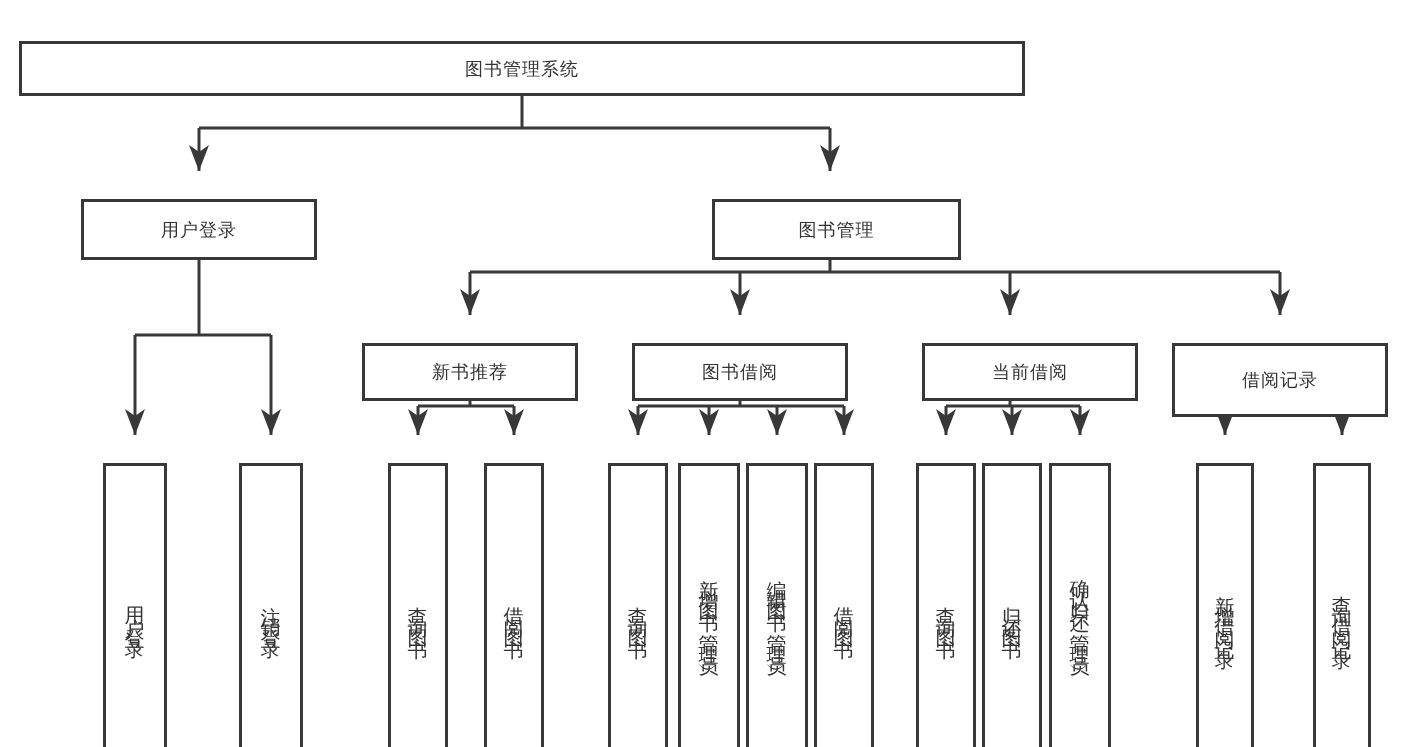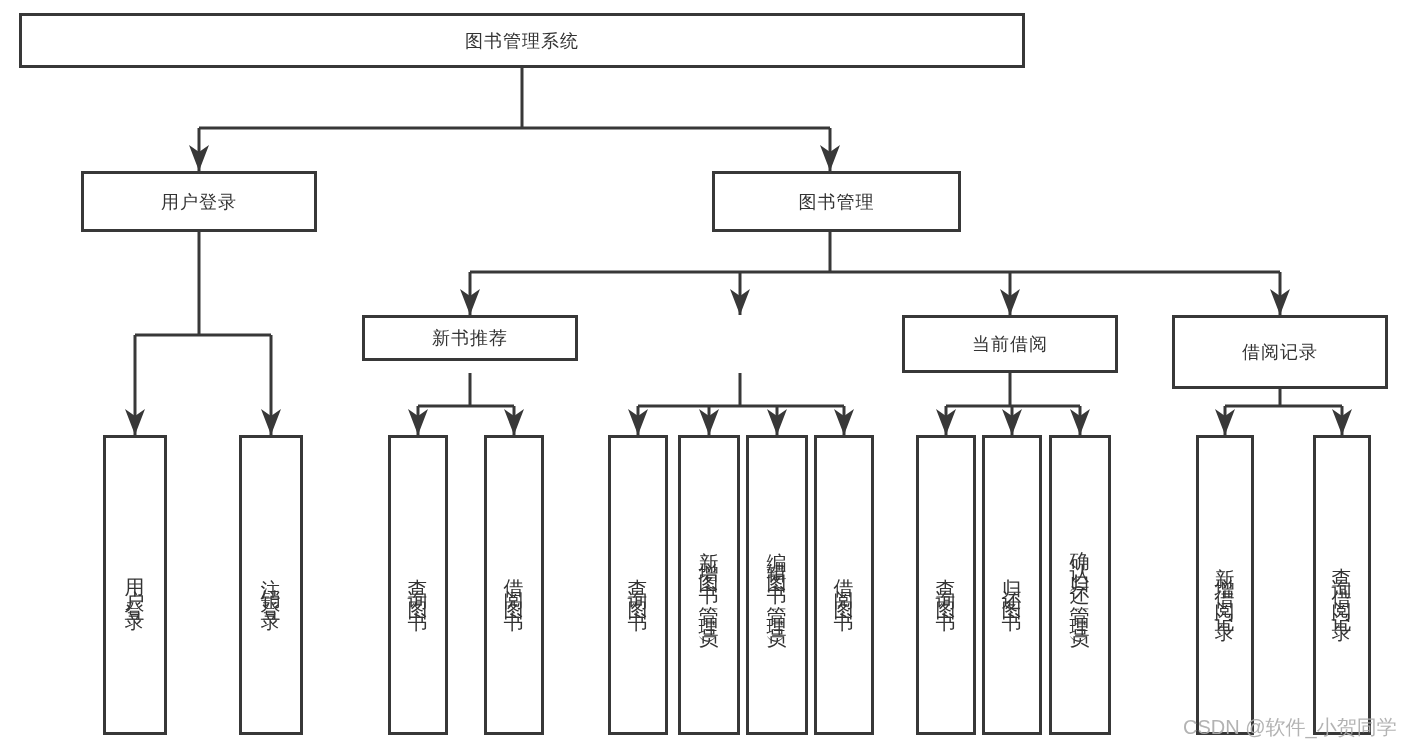--- a/index.html
+++ b/index.html
@@ -24,20 +24,21 @@
   .node {
     position: absolute;
     box-sizing: border-box;
     background: #ffffff;
     border: 3px solid #383838;
     display: flex;
     align-items: center;
     justify-content: center;
     z-index: 2;
     color: #333333;
+    margin-top: 28px;
   }
   .node .lbl {
     font-size: 18px;
     letter-spacing: 1px;
     white-space: nowrap;
   }
   .node.leaf .lbl {
     writing-mode: vertical-lr;
     text-orientation: mixed;
     font-size: 20px;
@@ -100,24 +101,27 @@
     <span class="lbl">图书管理系统</span>
   </div>
 
   <div class="node" style="left:81px; top:171px; width:236px; height:61px">
     <span class="lbl">用户登录</span>
   </div>
   <div class="node" style="left:712px; top:171px; width:249px; height:61px">
     <span class="lbl">图书管理</span>
   </div>
 
-  <div class="node" style="left:362px; top:315px; width:216px; height:46px">
+  <div class="node" style="left:362px; top:315px; width:216px; height:58px">
     <span class="lbl">新书推荐</span>
   </div>
-  <div class="node" style="left:902px; top:315px; width:216px; height:58px">
+  <div class="node" style="left:632px; top:315px; width:216px; height:58px">
+    <span class="lbl">图书借阅</span>
+  </div>
+  <div class="node" style="left:922px; top:315px; width:216px; height:58px">
     <span class="lbl">当前借阅</span>
   </div>
   <div class="node" style="left:1172px; top:315px; width:216px; height:74px">
     <span class="lbl">借阅记录</span>
   </div>
 
   <div class="node leaf" style="left:103px; top:435px; width:64px; height:300px">
     <span class="lbl">用户登录</span>
   </div>
   <div class="node leaf" style="left:239px; top:435px; width:64px; height:300px">
@@ -154,15 +158,14 @@
     <span class="lbl">确认归还（管理员）</span>
   </div>
 
   <div class="node leaf" style="left:1196px; top:435px; width:58px; height:300px">
     <span class="lbl">新增借阅记录</span>
   </div>
   <div class="node leaf" style="left:1313px; top:435px; width:58px; height:300px">
     <span class="lbl">查询借阅记录</span>
   </div>
 
-  <div class="watermark">CSDN @软件_小贺同学</div>
 
 </div>
 
 </body></html>

